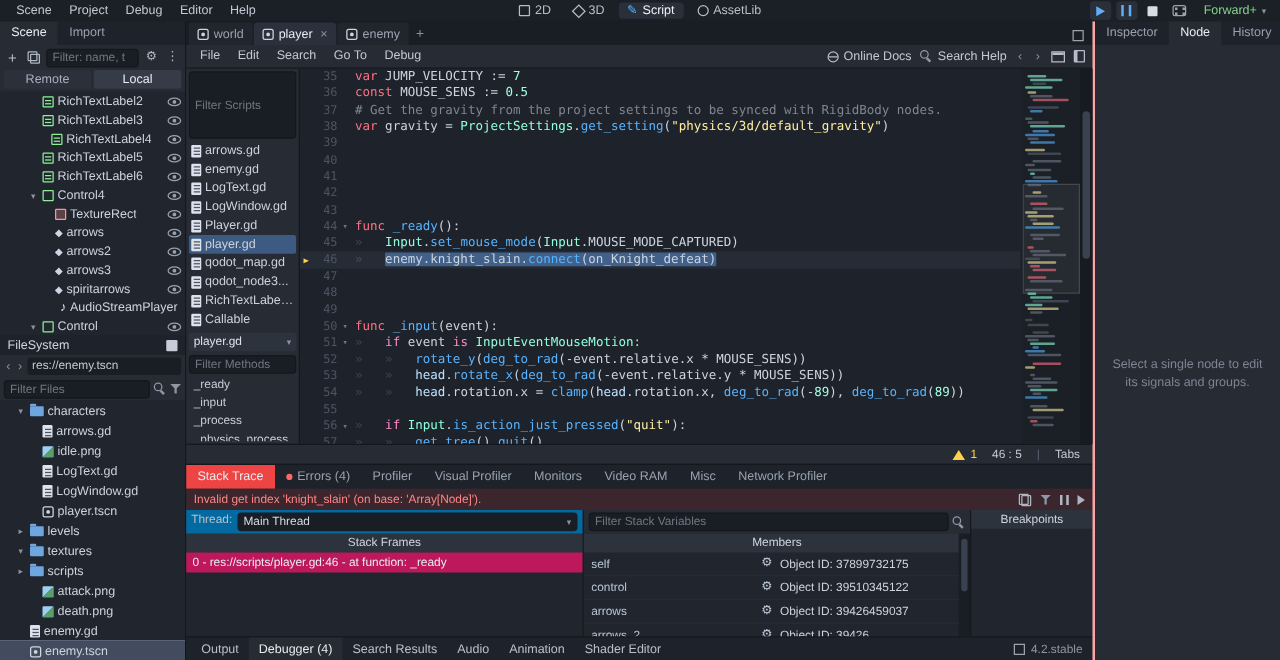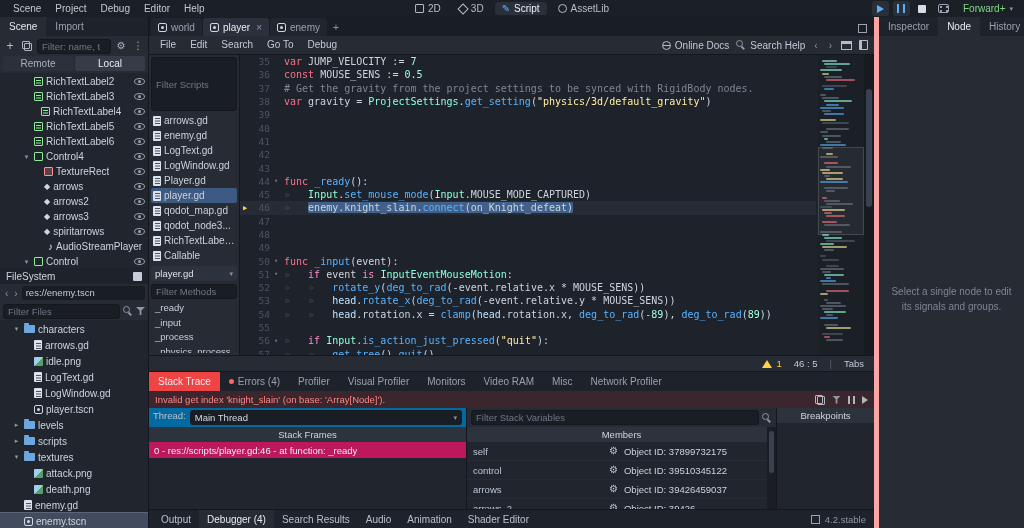--- a/index.html
+++ b/index.html
@@ -14,21 +14,21 @@
 .screen-btn{display:flex;align-items:center;gap:4px;padding:1px 7px;border-radius:3px;color:#b7bfcb;font-size:10px}
 .screen-btn.active{background:#2a3039;color:#eef1f5}
 .playback{margin-left:auto;display:flex;align-items:center;gap:6px}
 .pb-btn{width:17px;height:15px;display:flex;align-items:center;justify-content:center;border-radius:3px}
 .pb-btn.active{background:#2a3039}
 .renderer{display:flex;align-items:center;gap:4px;color:#84d488;padding:0 5px;font-size:10px}
 .chev{color:#8a92a0;font-size:7px}
 
 .main{flex:1;display:flex;min-height:0}
 .left-dock{width:149px;flex:0 0 149px;background:#262b34;border-right:1px solid #14171d;display:flex;flex-direction:column}
-.right-dock{width:150px;flex:0 0 150px;background:#262b34;border-left:5px solid #fca5a5;display:flex;flex-direction:column}
+.right-dock{width:150px;flex:0 0 150px;background:#262b34;border-left:2px solid #fca5a5;display:flex;flex-direction:column}
 .center{flex:1;display:flex;flex-direction:column;min-width:0;background:#1e222a}
 
 .dock-tabbar{height:19px;flex:0 0 auto;display:flex;background:#1e222a}
 .dock-tab{padding:0 9px;line-height:19px;color:#99a1ad;font-size:10px;display:flex;align-items:center;gap:4px}
 .dock-tab.active{background:#262b34;color:#e8ebf0}
 
 .scene-toolbar{height:20px;flex:0 0 auto;display:flex;align-items:center;gap:3px;padding:0 3px}
 .tool-btn{width:14px;height:14px;display:flex;align-items:center;justify-content:center;color:#aeb6c2;font-size:11px;border-radius:2px}
 .filterbox{flex:1;min-width:0;height:15px;background:#191d24;border:1px solid #14171d;border-radius:3px;color:#aab2bf;font-size:9.5px;padding:0 4px;font-family:"Liberation Sans",sans-serif;outline:none}
 .filterbox::placeholder{color:#6f7783}
@@ -387,28 +387,28 @@
             <span class="arrow"></span>
             <span class="ic ic-scene"></span>
             <span class="tree-label">player.tscn</span>
           </div>
           <div class="tree-row" style="padding-left: 12px;">
             <span class="arrow">▸</span>
             <span class="ic ic-folder"></span>
             <span class="tree-label">levels</span>
           </div>
           <div class="tree-row" style="padding-left: 12px;">
+            <span class="arrow">▾</span>
+            <span class="ic ic-folder"></span>
+            <span class="tree-label">textures</span>
+          </div>
+          <div class="tree-row" style="padding-left: 12px;">
             <span class="arrow">▸</span>
             <span class="ic ic-folder"></span>
             <span class="tree-label">scripts</span>
-          </div>
-          <div class="tree-row" style="padding-left: 12px;">
-            <span class="arrow">▾</span>
-            <span class="ic ic-folder"></span>
-            <span class="tree-label">textures</span>
           </div>
           <div class="tree-row" style="padding-left: 22px;">
             <span class="arrow"></span>
             <span class="ic ic-image"></span>
             <span class="tree-label">attack.png</span>
           </div>
           <div class="tree-row" style="padding-left: 22px;">
             <span class="arrow"></span>
             <span class="ic ic-image"></span>
             <span class="tree-label">death.png</span>

